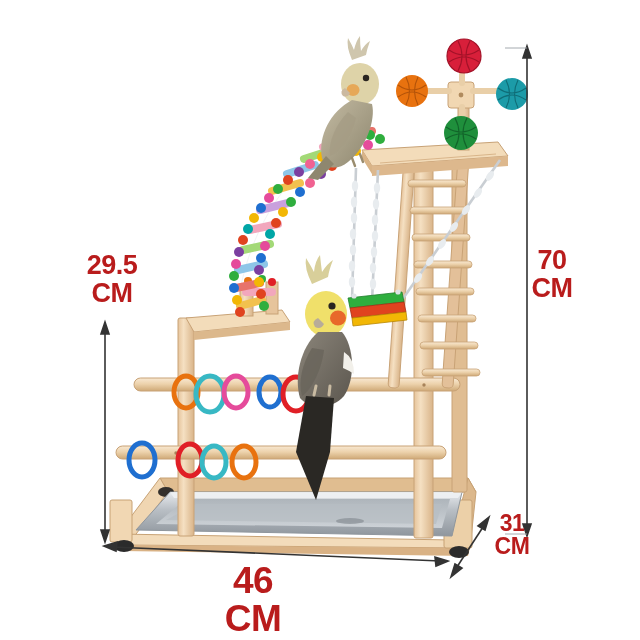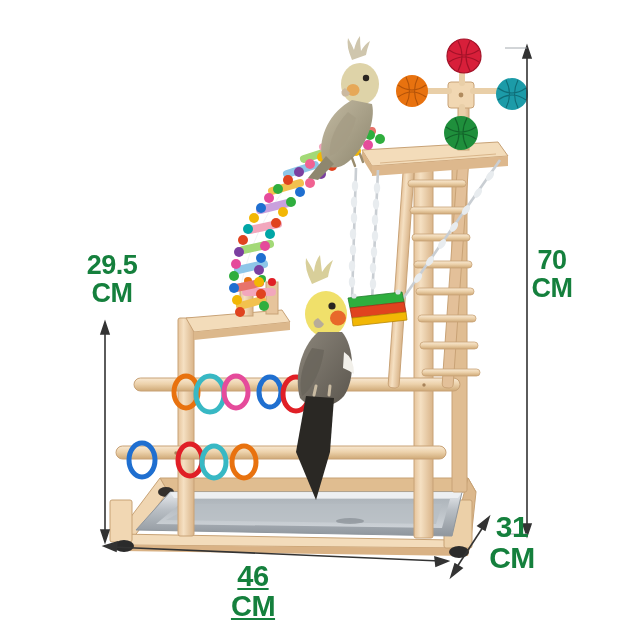--- a/index.html
+++ b/index.html
@@ -3,29 +3,29 @@
 <meta charset="utf-8">
 <style>
   html,body{margin:0;padding:0;}
   body{
     width:640px;height:640px;background:#ffffff;
     font-family:"Liberation Sans", sans-serif;
     overflow:hidden;position:relative;
   }
   #stage{position:absolute;left:0;top:0;width:640px;height:640px;}
   .dim-label{
-    position:absolute;color:#15803d;font-weight:700;
+    position:absolute;color:#b91c1c;font-weight:700;
     font-family:"Liberation Sans", sans-serif;
     text-align:center;line-height:1.02;letter-spacing:-0.5px;
     white-space:pre-line;
   }
   #lbl-295{left:66px;top:252px;width:92px;font-size:27px;}
   #lbl-70{left:521px;top:247px;width:62px;font-size:27px;}
-  #lbl-46{left:205px;top:562px;width:96px;font-size:29px;text-decoration:underline;}
-  #lbl-31{left:480px;top:512px;width:64px;font-size:30px;}
+  #lbl-46{left:205px;top:562px;width:96px;font-size:37px;}
+  #lbl-31{left:480px;top:512px;width:64px;font-size:23px;}
   svg{position:absolute;left:0;top:0;}
 </style>
 </head>
 <body>
 
 <div id="stage">
 
   <svg width="640" height="640" viewBox="0 0 640 640">
     <defs>
       <linearGradient id="woodV" x1="0" y1="0" x2="1" y2="0">

